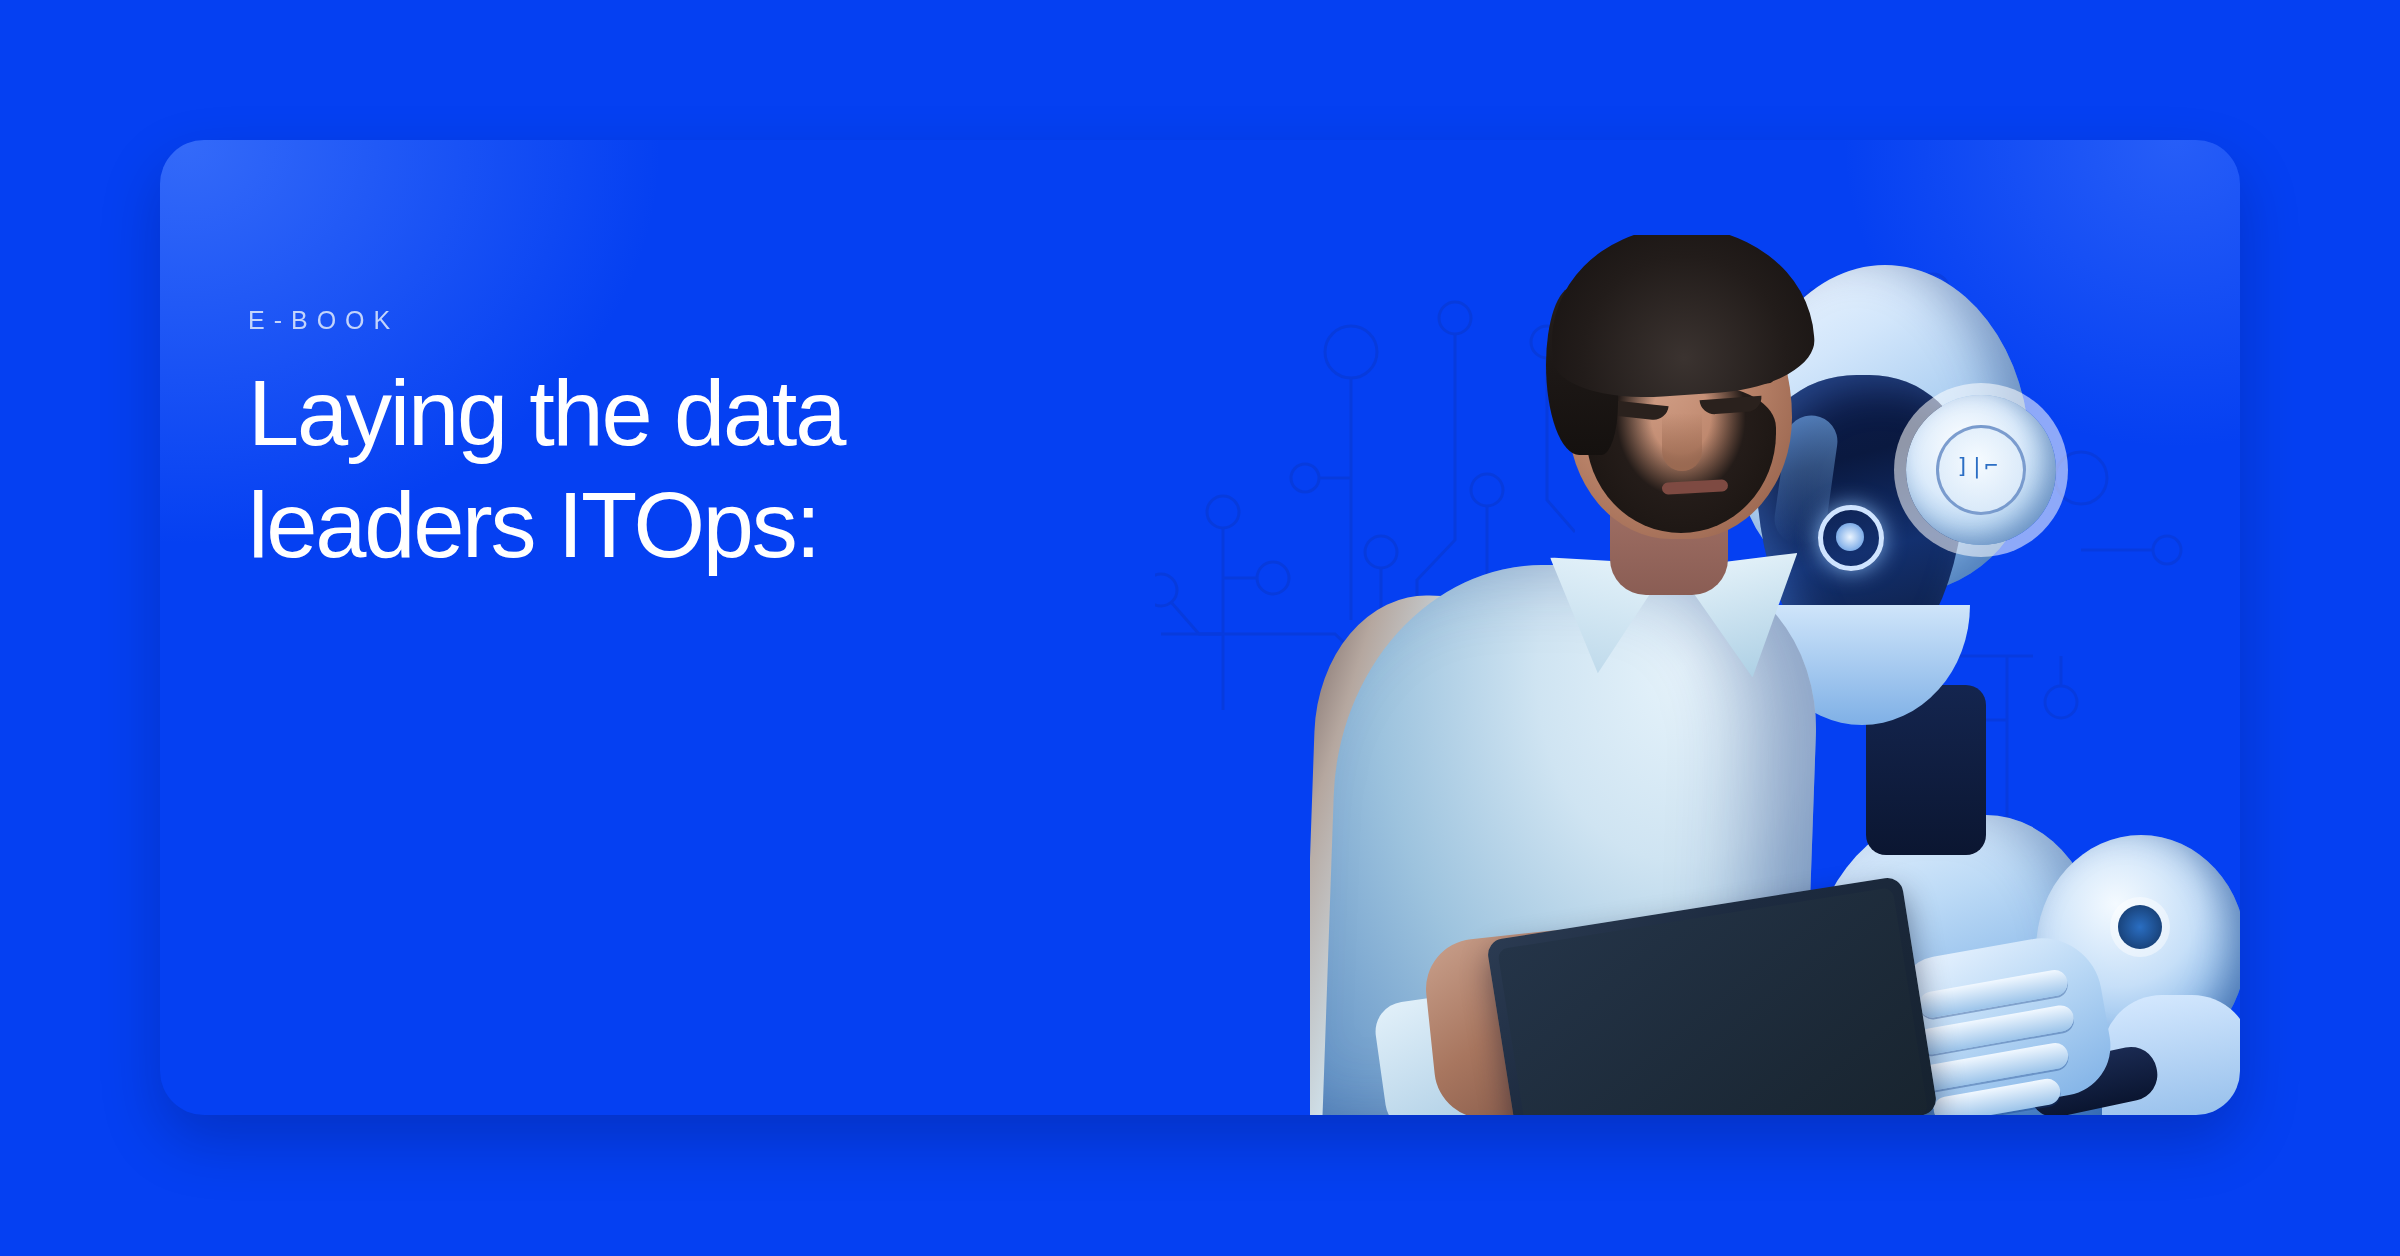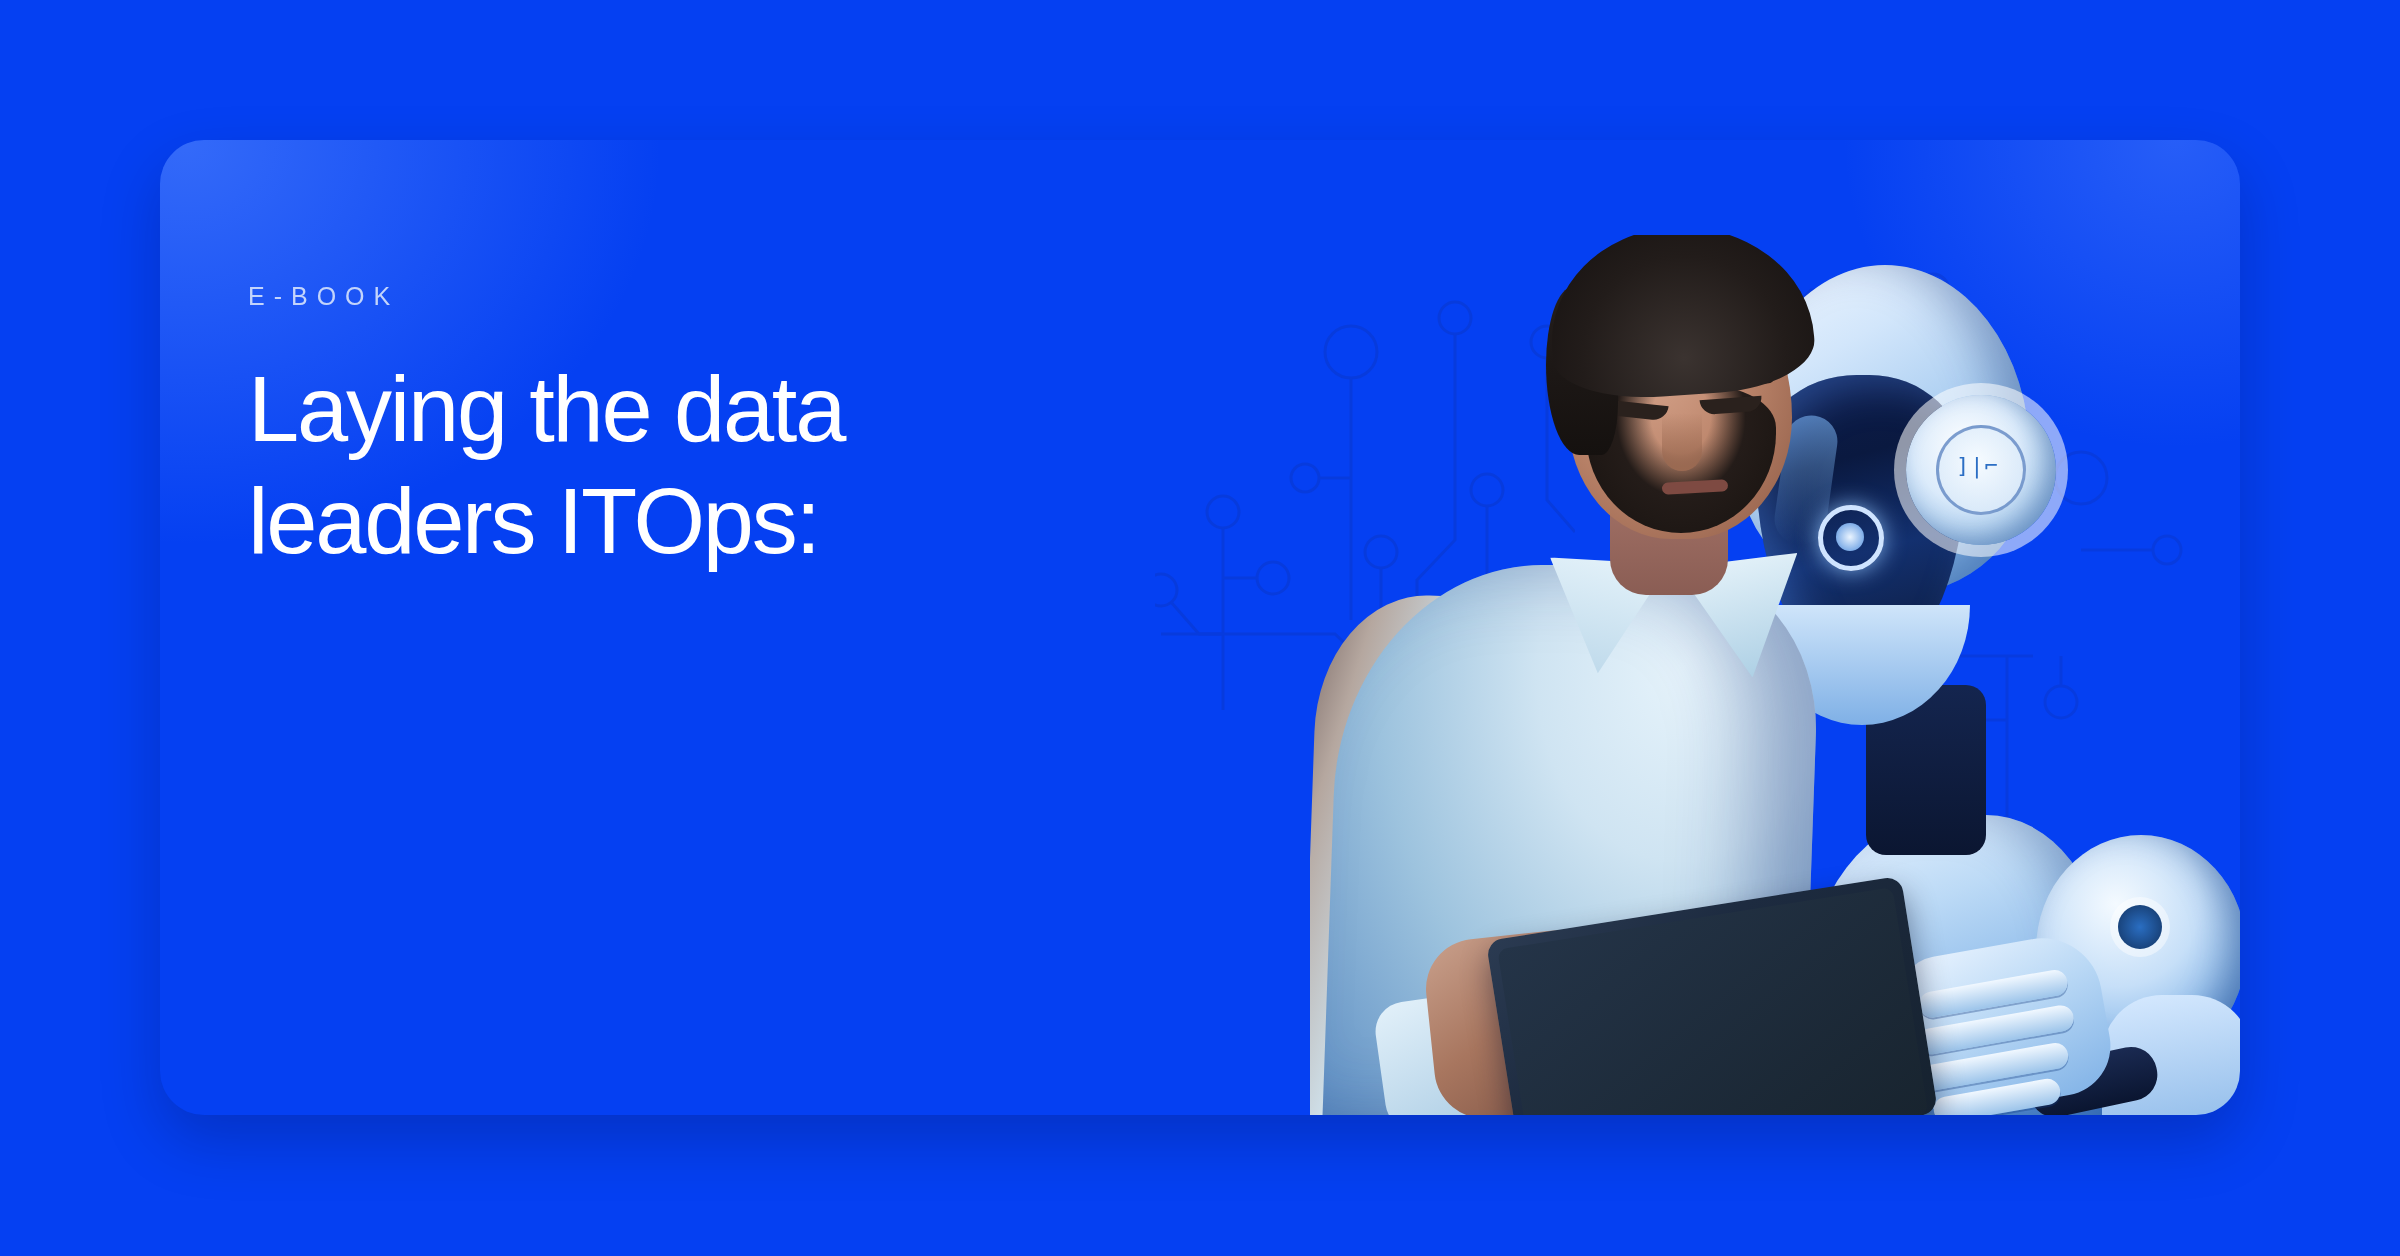--- a/index.html
+++ b/index.html
@@ -54,31 +54,31 @@
     color:#ffffff;
     font-size:62px;
     letter-spacing:-2.2px;
     font-weight:700;
     line-height:1;
     white-space:nowrap;
   }
 
   
   #eyebrow {
-    margin-top:96px;
+    margin-top:120px;
     color:#c3d4fb;
     font-size:25px;
     font-weight:400;
     letter-spacing:9px;
     line-height:1;
   }
 
   
   #headline {
-    margin-top:44px;
+    margin-top:24px;
     color:#ffffff;
     font-size:92px;
     font-weight:400;
     line-height:1.22;
     letter-spacing:-2.2px;
   }
   #headline .hl { display:block; }
 
   
   #subhead {

